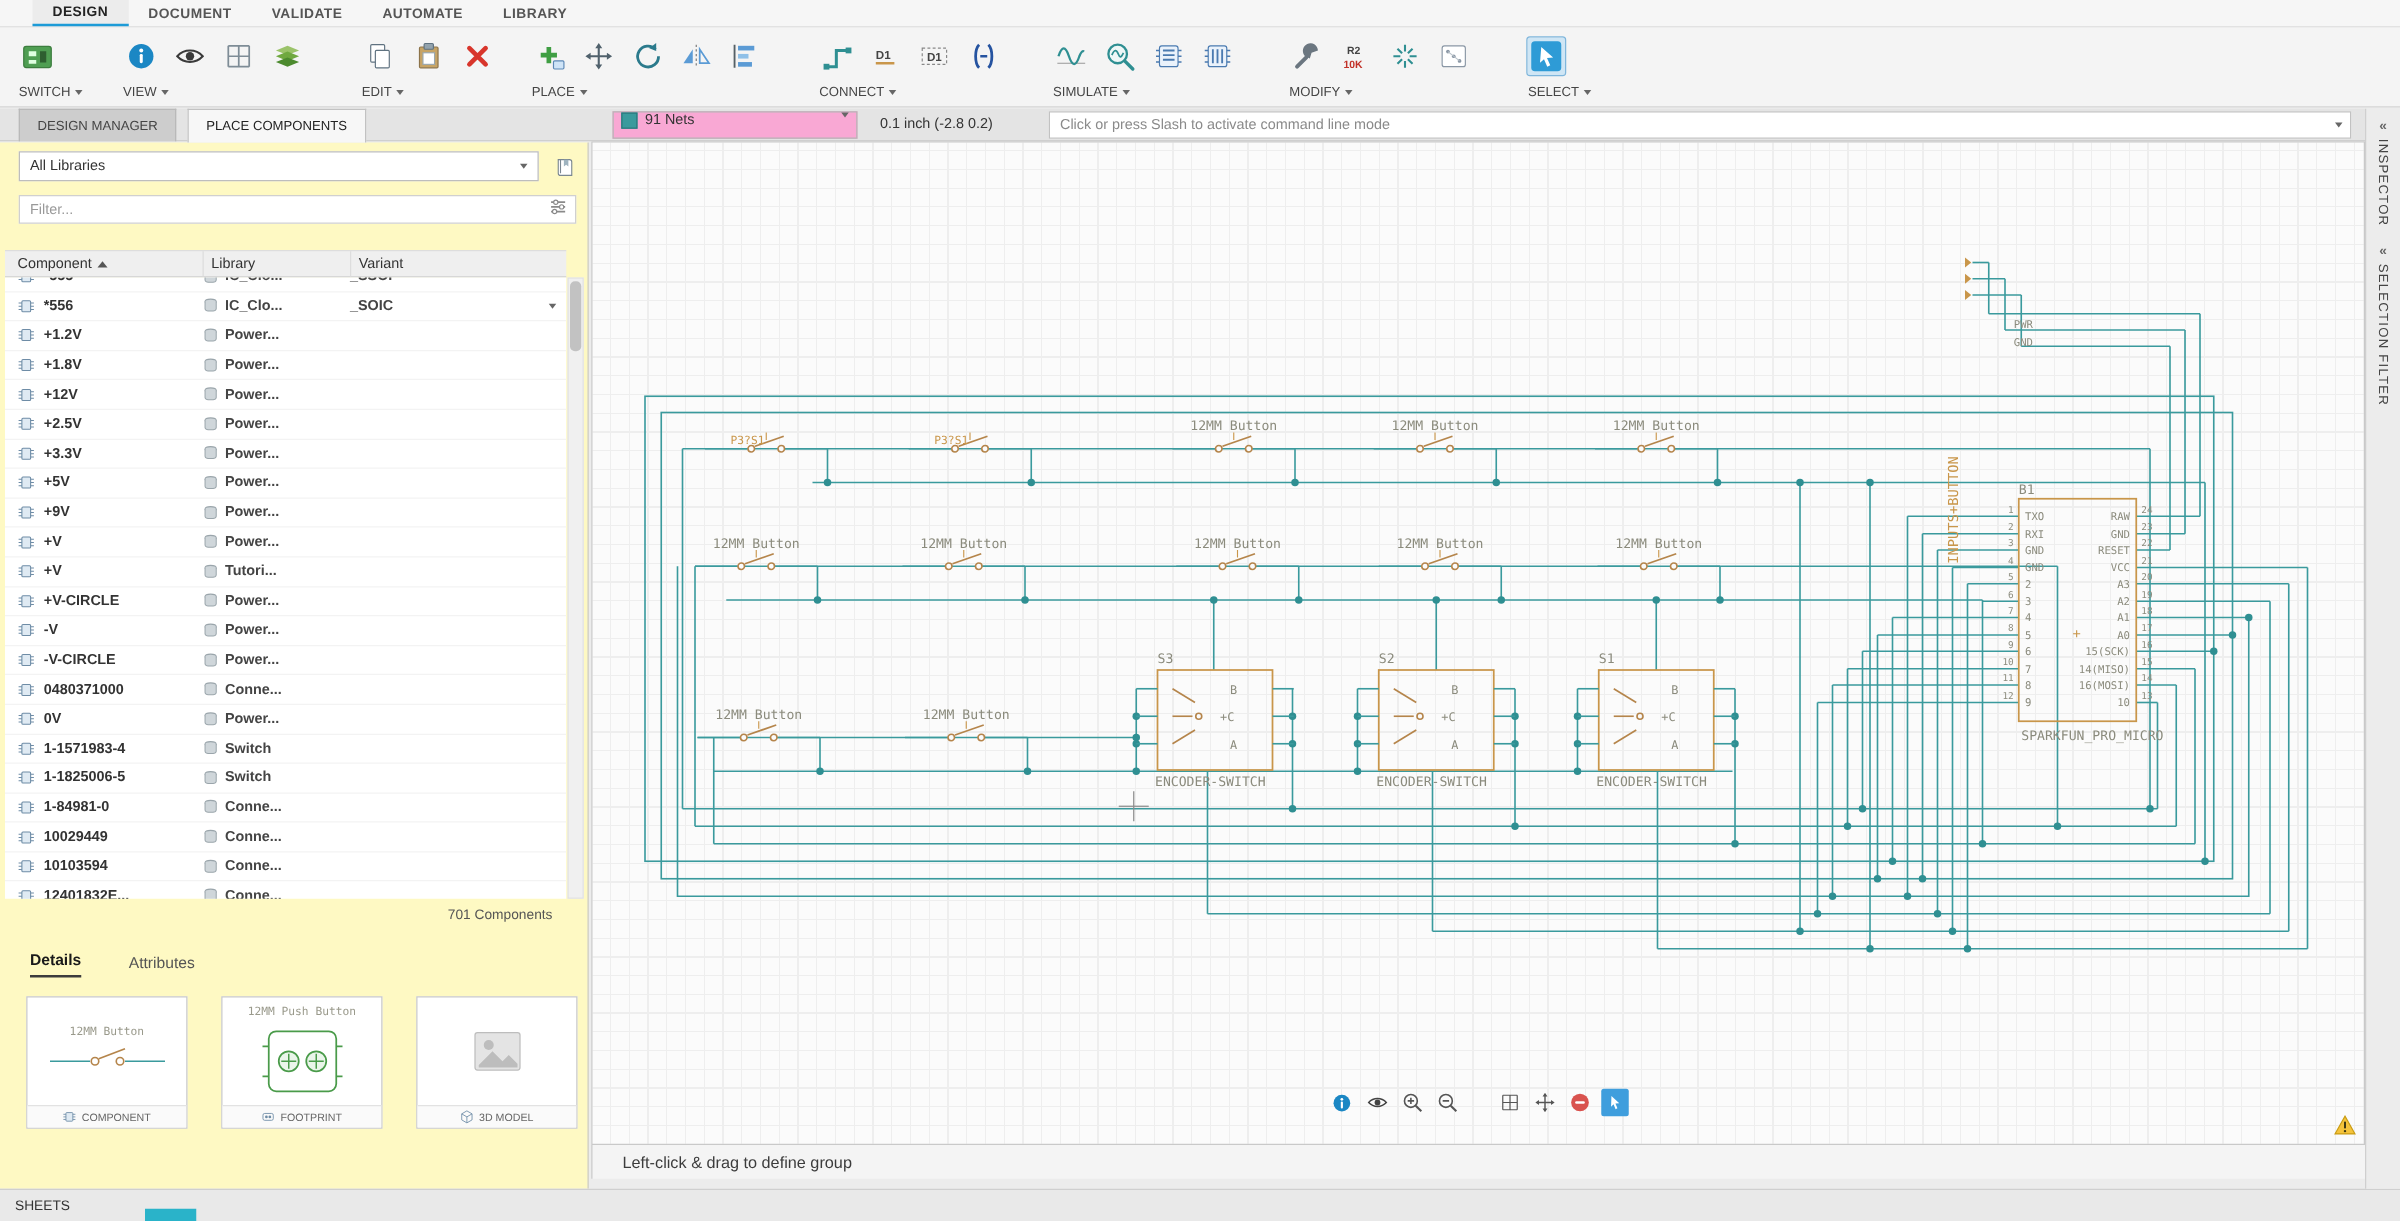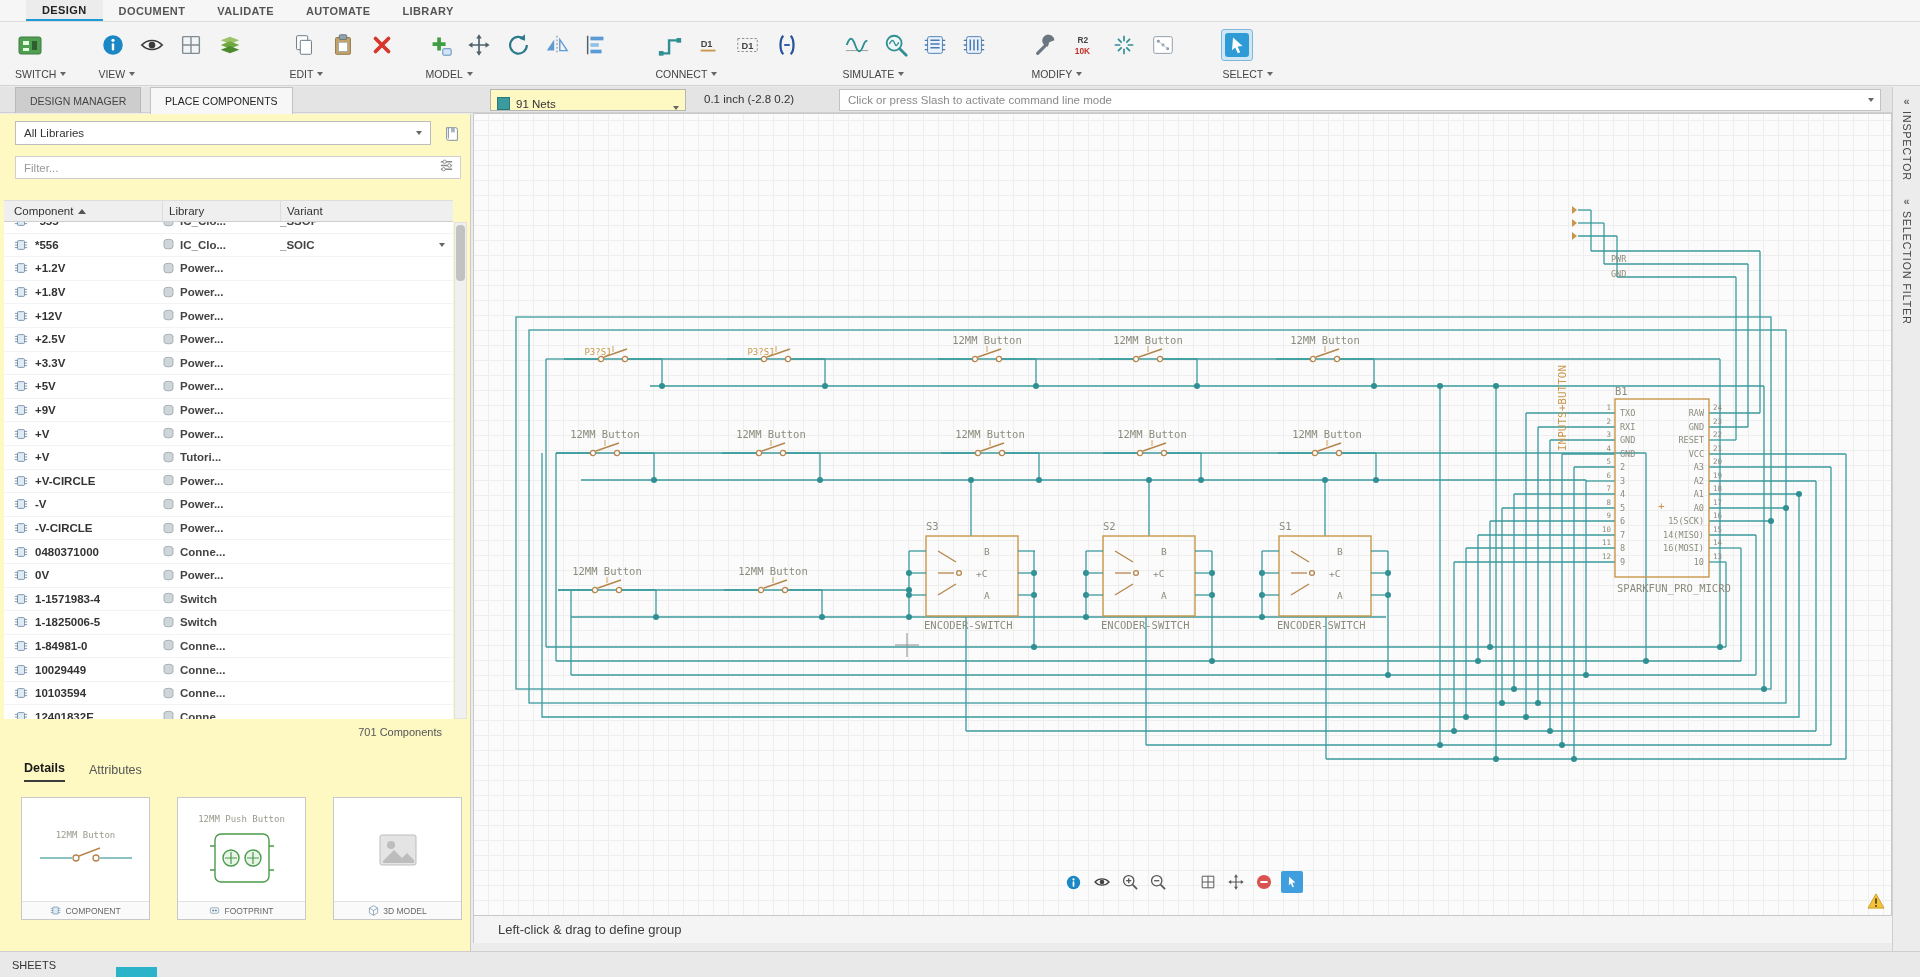--- a/index.html
+++ b/index.html
@@ -17,21 +17,21 @@
   .ricons { display:flex; align-items:center; gap:9px; height:42px; }
   .ric { width:30px; height:30px; display:flex; align-items:center; justify-content:center; border-radius:2px; }
   .ric.active { background:#cfe6f5; outline:1px solid #7fb6dc; }
   .rlabel { display:flex; align-items:center; gap:4px; font-size:10.5px; color:#444; margin-top:2px; }
   .caret { width:0; height:0; border-left:3.5px solid transparent; border-right:3.5px solid transparent; border-top:4px solid #666; display:inline-block; }
 
   
   #subbar { position:absolute; top:87px; left:0; right:28px; height:26px; background:#e4e4e4; border-bottom:1px solid #cfcfcf; }
   .ptab { position:absolute; top:0; height:26px; display:flex; align-items:center; padding:0 14px; font-size:10.5px; color:#444; background:#cdcdcd; border:1px solid #b9b9b9; border-bottom:none; }
   .ptab.active { background:#f7f7f7; color:#222; border-color:#c2c2c2; height:27px; z-index:2; }
-  #nets-dd { position:absolute; left:490px; top:2px; width:196px; height:22px; background:#fef9c3; border:1px solid #b5b5b5; display:flex; align-items:flex-end; padding:0 6px; gap:6px; font-size:11.5px; }
+  #nets-dd { position:absolute; left:490px; top:2px; width:196px; height:22px; background:#f9a8d4; border:1px solid #b5b5b5; display:flex; align-items:flex-start; padding:0 6px; gap:6px; font-size:11.5px; }
   #nets-swatch { width:13px; height:13px; border:1px solid #2a7a7d; }
   #nets-dd .caret { margin-left:auto; }
   #coords { position:absolute; left:704px; top:6px; font-size:11.5px; color:#333; }
   #cmdwrap { position:absolute; left:839px; top:2px; width:1042px; height:22px; background:#fff; border:1px solid #c2c2c2; display:flex; align-items:center; }
   #cmdline { flex:1; border:none; outline:none; font-size:11.5px; color:#555; padding:0 8px; font-family:"Liberation Sans",sans-serif; background:transparent; }
   #cmdline::placeholder { color:#8a8a8a; }
   #cmdwrap .caret { margin-right:6px; }
 
   
   #leftpanel { position:absolute; left:0; top:114px; width:471px; bottom:26px; background:#fef9c3; border-right:1px solid #c9c9c9; }
@@ -52,25 +52,25 @@
   #tbllist .inner { margin-top:-12px;font-weight:bold; }
   .lrow { display:flex; align-items:center; height:23.6px; font-size:11.5px; color:#333; padding-left:10px; border-bottom:1px solid #f3f3f3; }
   .lc1 { flex:0 0 148px; display:flex; align-items:center; gap:7px; overflow:hidden; white-space:nowrap; }
   .lc2 { flex:0 0 118px; display:flex; align-items:center; gap:5px; color:#444; overflow:hidden; white-space:nowrap; }
   .lc3 { flex:1; display:flex; align-items:center; color:#444; position:relative; padding-right:8px; }
   .lc3 .caret { margin-left:auto; }
   #vscroll { position:absolute; top:108px; right:3px; width:13px; height:497px; background:#f0f0f0; border:1px solid #e2e2e2; }
   #vthumb { position:absolute; top:2px; left:1px; width:9px; height:56px; background:#c2c2c2; border-radius:4px; }
   #complcount { position:absolute; top:612px; right:28px; font-size:11px; color:#555; }
 
-  #dettabs { position:absolute; left:0; top:640px; right:0; height:28px; display:flex; align-items:flex-end; padding-left:24px; gap:24px; }
+  #dettabs { position:absolute; left:0; top:640px; right:0; height:28px; display:flex; align-items:flex-end; padding-left:24px; gap:38px; }
   .dtab { font-size:12.5px; color:#555; padding-bottom:5px; }
   .dtab.active { color:#1a1a1a; font-weight:bold; border-bottom:2px solid #3c3c3c; }
   #cards { position:absolute; left:0; top:683px; right:0; height:125px; display:flex; padding-left:21px; gap:27px; }
-  .card { width:129px; height:123px; background:#fff; border:1px solid #c9c9c9; position:relative; }
+  .card { width:129px; height:106px; background:#fff; border:1px solid #c9c9c9; position:relative; }
   .cardbody { position:absolute; inset:0 0 18px 0; display:flex; flex-direction:column; align-items:center; justify-content:center; gap:4px; overflow:hidden; }
   .cardfoot { position:absolute; left:0; right:0; bottom:0; height:18px; border-top:1px solid #e2e2e2; display:flex; align-items:center; justify-content:center; gap:4px; font-size:8.5px; color:#666; background:#fafafa; }
   .prevlabel { font-size:9px; color:#9a9a8c; font-family:"DejaVu Sans Mono",monospace; }
 
   
   #canvas { position:absolute; left:473px; top:113px; right:28px; height:803px; background-color:#fbfbfb; border:1px solid #c9c9c9; overflow:hidden;
     background-image:
       repeating-linear-gradient(0deg, transparent 0 14px, #eeeeee 14px 15px),
       repeating-linear-gradient(90deg, transparent 0 14px, #eeeeee 14px 15px);
   }
@@ -219,21 +219,21 @@
       <div class="ric">
         <svg width="26" height="26" viewBox="0 0 28 28">
             <line x1="5" y1="4" x2="5" y2="24" stroke="#556066" stroke-width="1.6"></line>
             <rect x="8" y="5" width="14" height="4" fill="#5b9bd5"></rect>
             <rect x="8" y="12" width="9" height="4" fill="#8fc0e8"></rect>
             <rect x="8" y="19" width="12" height="4" fill="#5b9bd5"></rect>
           </svg>
       </div>
     </div>
     <div class="rlabel">
-        <span>MODEL</span>
+        <span>PLACE</span>
         <span class="caret"></span>
       </div>
   </div>
 
   <div class="rgroup" style="margin-left:26px">
     <div class="ricons">
       <div class="ric">
         <svg width="26" height="26" viewBox="0 0 28 28">
             <path d="M4 23 H13 V9 H24" stroke="#2f8f92" stroke-width="2.6" fill="none"></path>
             <rect x="2" y="20.5" width="5" height="5" fill="#2f8f92"></rect>

